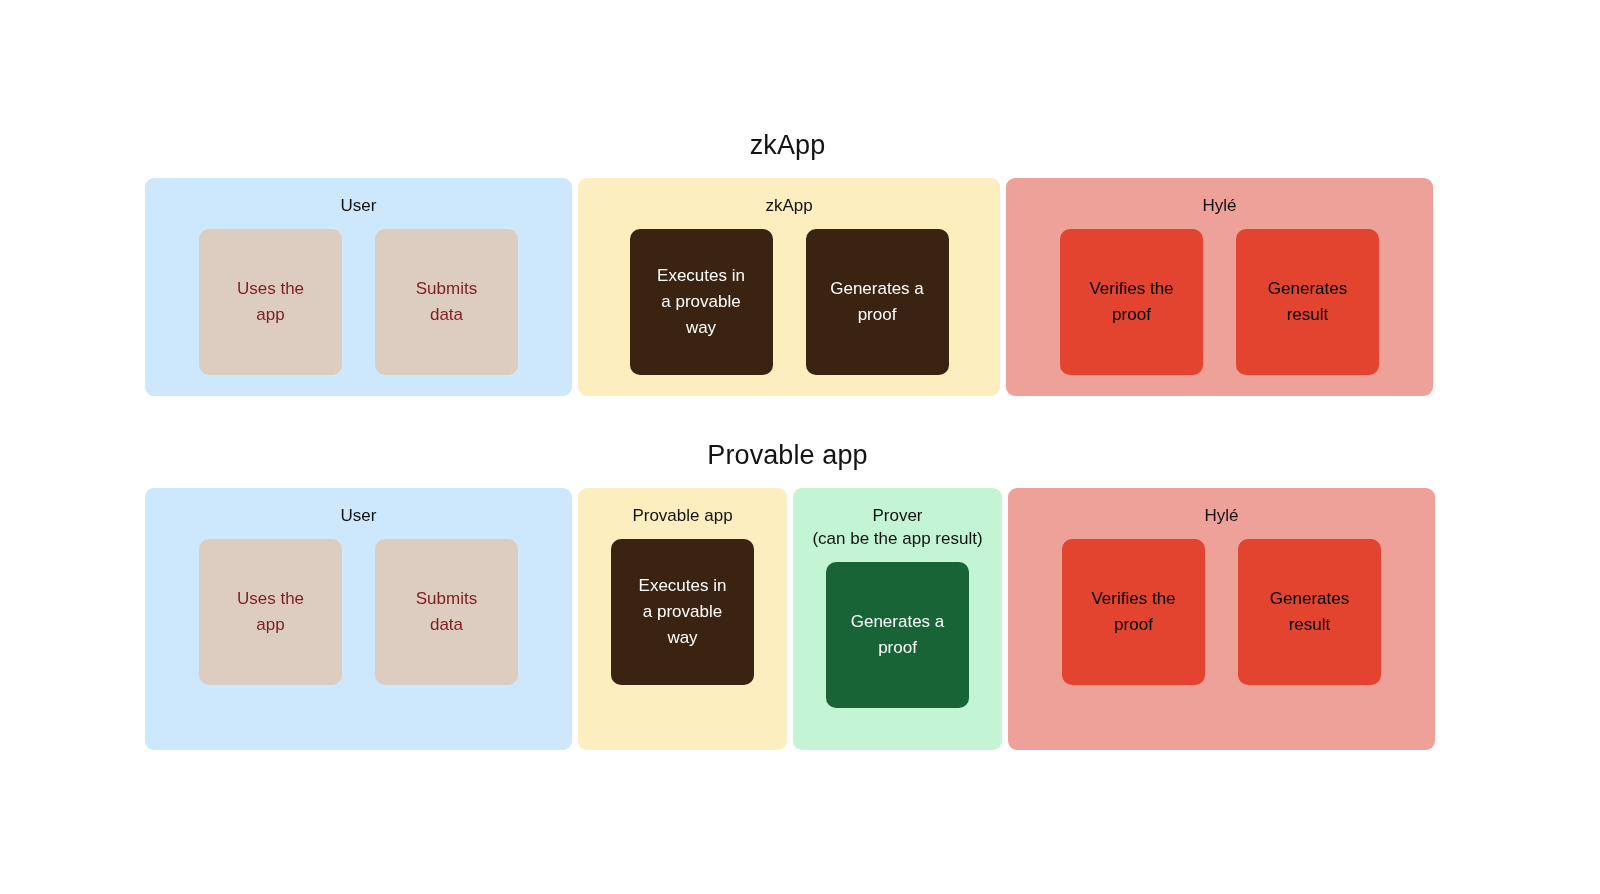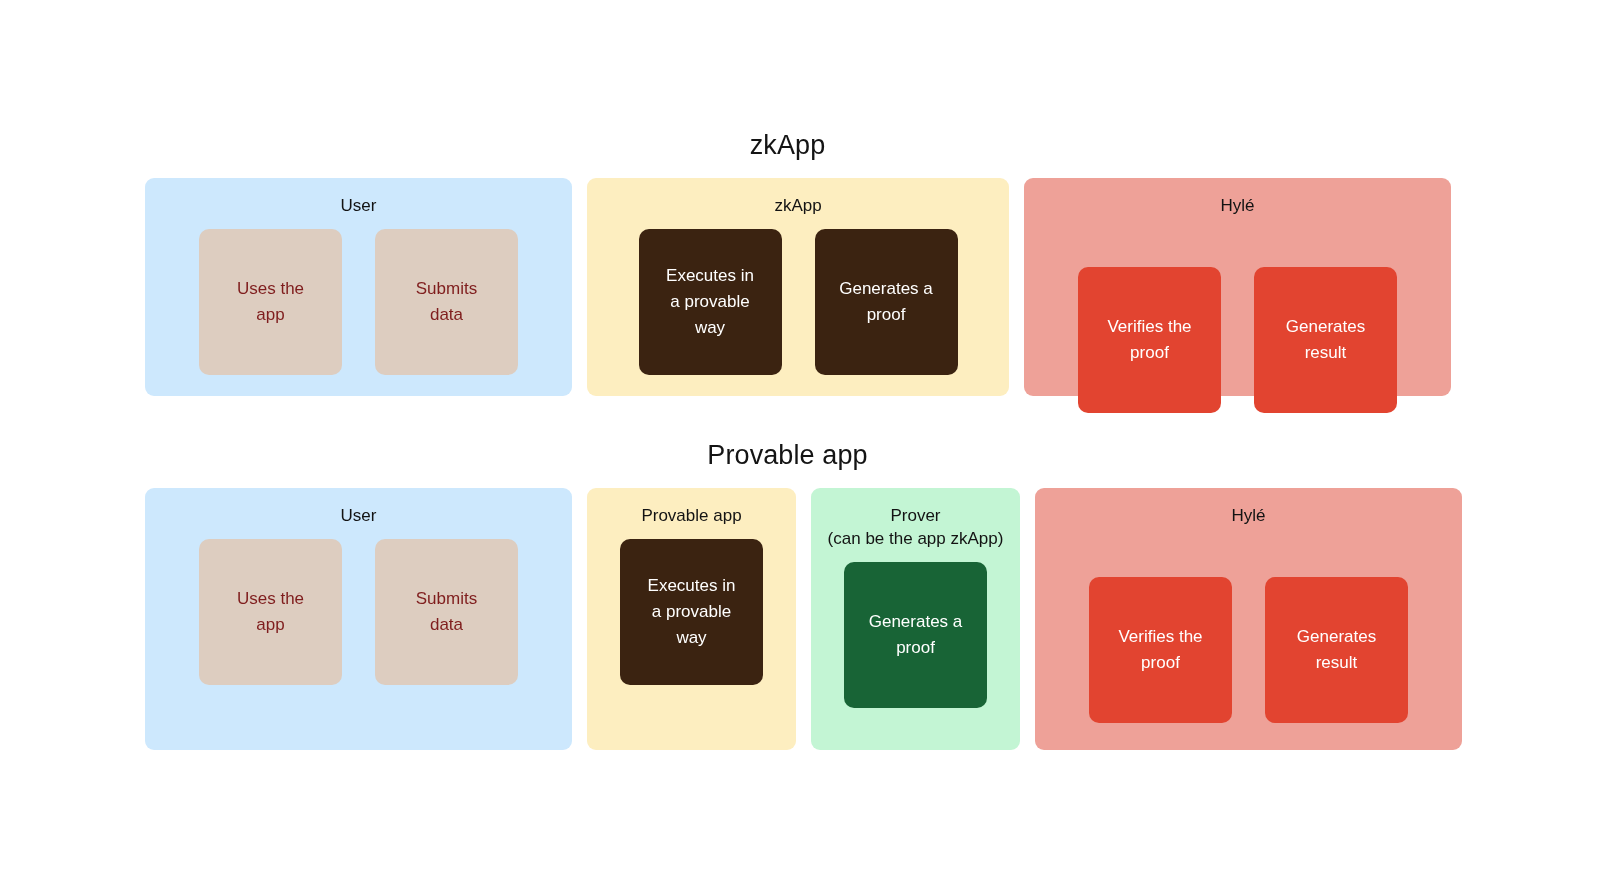--- a/index.html
+++ b/index.html
@@ -41,21 +41,21 @@
     color: #141414;
     letter-spacing: 0.1px;
     margin: 0 0 16px 0;
     height: 34px;
   }
 
   .lanes {
     position: relative;
     display: flex;
     align-items: stretch;
-    gap: 15px;
+    gap: 6px;
     height: 218px;
   }
   #diagram-provable .lanes { height: 262px; }
 
   .lane {
     position: relative;
     border-radius: 9px;
     box-sizing: border-box;
     padding-top: 16px;
     display: flex;
@@ -105,21 +105,21 @@
     line-height: 26px;
     font-weight: 400;
     box-sizing: border-box;
     padding: 6px 8px;
     white-space: pre-line;
   }
 
   .card-beige { background: #ddcdc0; color: #7f1d1d; }
   .card-brown { background: #3b2311; color: #ffffff; }
   .card-green { background: #186436; color: #ffffff; }
-  .card-red   { background: #e24430; color: #ffffff; margin-top: 38px; }
+  .card-red   { background: #e24430; color: #000000; }
 
   
   #diagram-zkapp .lane-cards    { padding-top: 12px; }
   #diagram-provable .lane-cards { padding-top: 12px; }
 </style>
 </head>
 <body>
 
 <div class="canvas">
 
@@ -181,21 +181,21 @@
         <div class="lane-title">Provable app</div>
         <div class="lane-cards">
           <div class="card card-brown">Executes in
 a provable
 way</div>
         </div>
       </div>
 
       <div class="lane lane-prover">
         <div class="lane-title">Prover
-(can be the app zkApp)</div>
+(can be the app result)</div>
         <div class="lane-cards">
           <div class="card card-green">Generates a
 proof</div>
         </div>
       </div>
 
       <div class="lane lane-chain">
         <div class="lane-title">Hylé</div>
         <div class="lane-cards">
           <div class="card card-red">Verifies the

